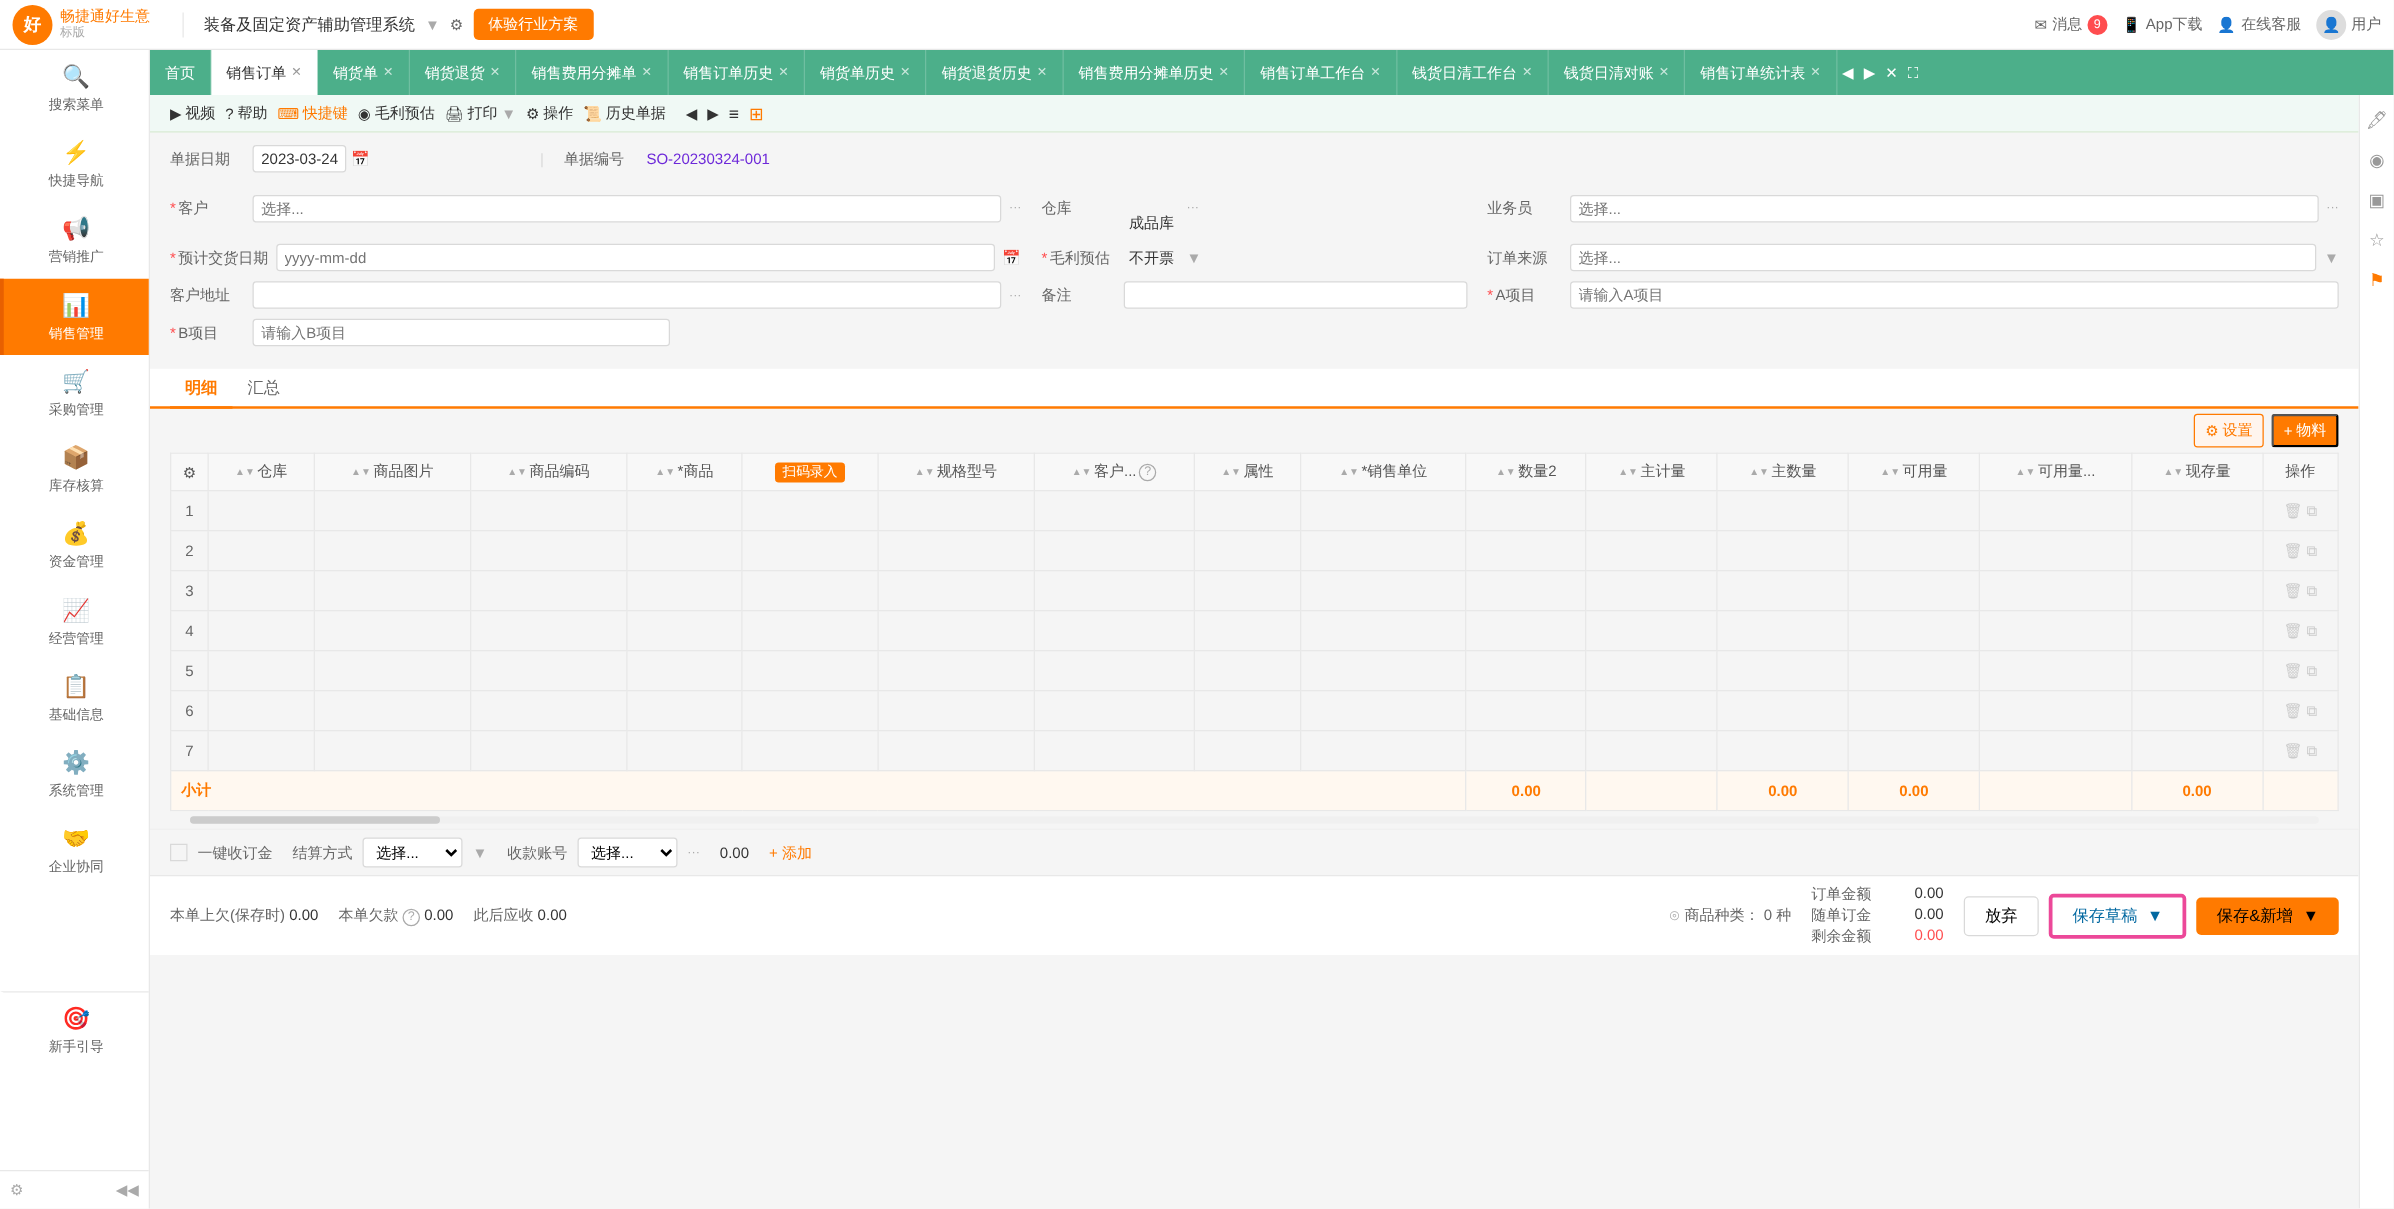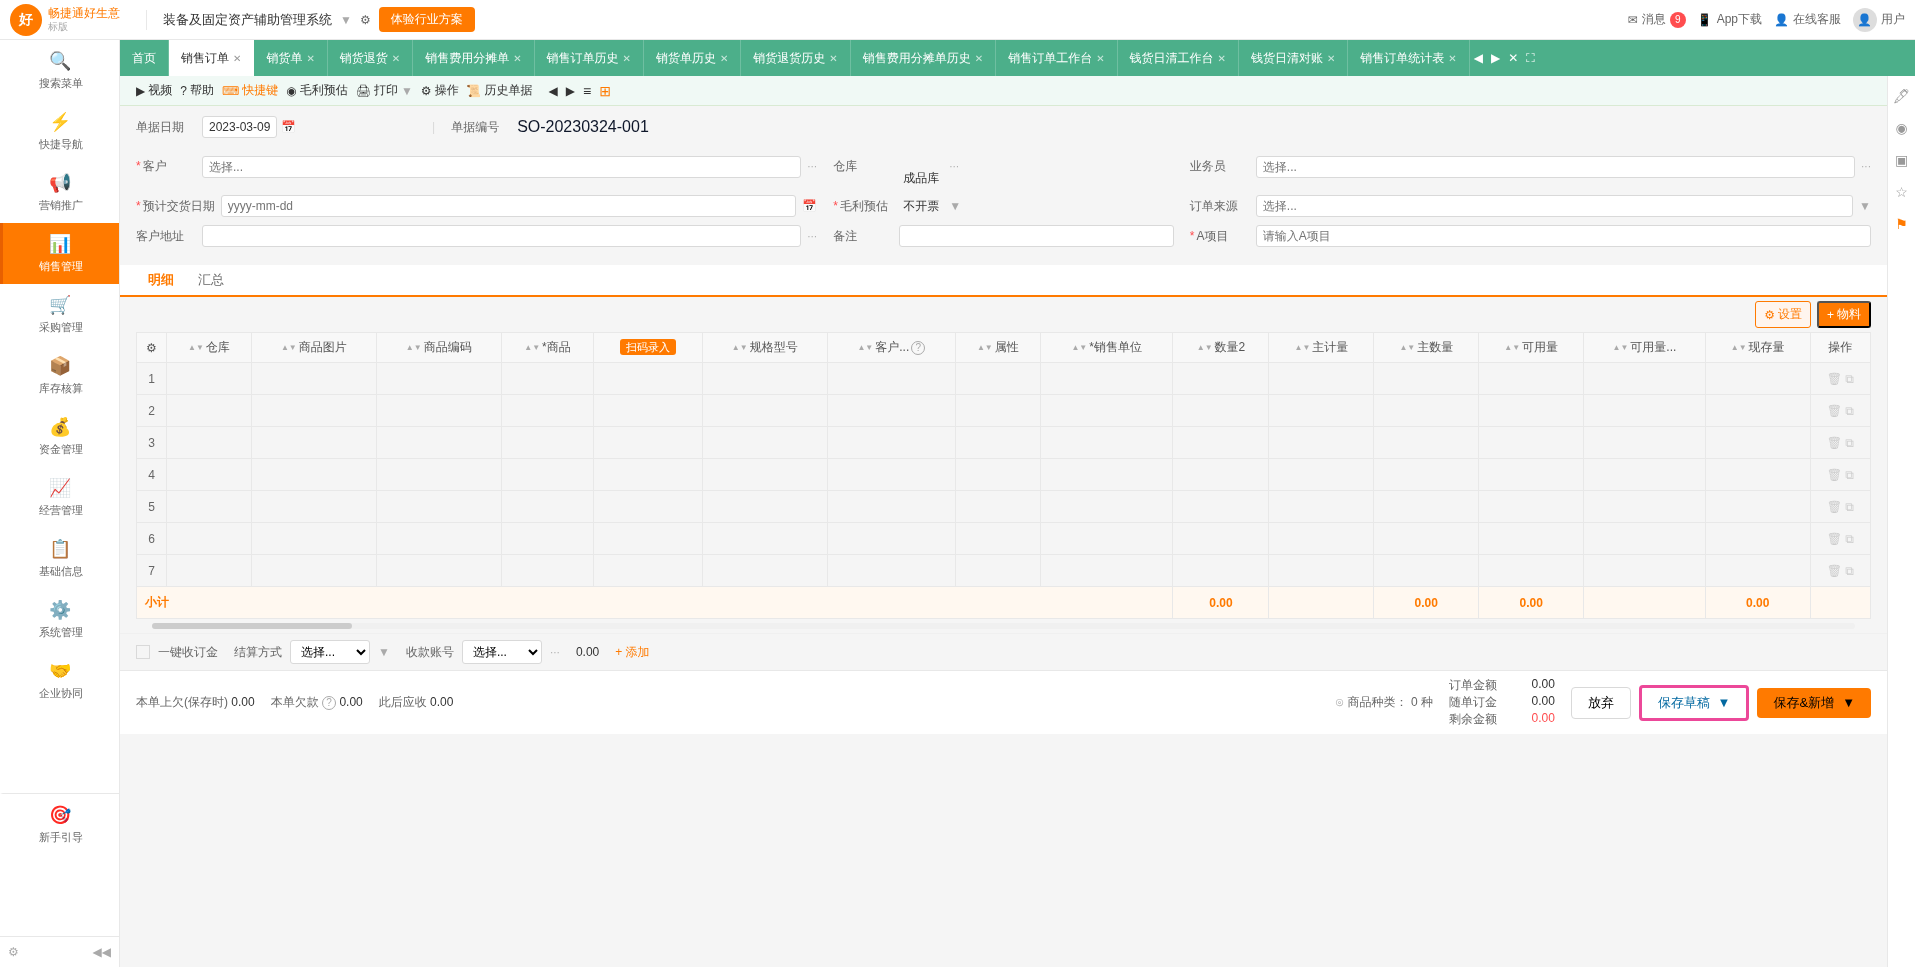--- a/index.html
+++ b/index.html
@@ -51,21 +51,21 @@
     .form-area { padding: 10px 16px; }
     .form-row { display: flex; align-items: center; gap: 0; margin-bottom: 8px; }
     .form-field { display: flex; align-items: center; gap: 6px; flex: 1; }
     .form-label { color: #666; font-size: 12px; white-space: nowrap; min-width: 60px; }
     .form-label.required::before { content: '*'; color: #ff4d4f; margin-right: 2px; }
     .form-input { border: 1px solid #d9d9d9; border-radius: 3px; padding: 3px 6px; font-size: 12px; color: #333; min-width: 120px; flex: 1; background: #fff; cursor: text; }
     .form-input.placeholder { color: #bbb; }
     .form-date { display: flex; align-items: center; gap: 4px; }
     .form-select { border: 1px solid #d9d9d9; border-radius: 3px; padding: 3px 6px; font-size: 12px; background: #fff; }
     .form-divider { color: #d9d9d9; margin: 0 8px; }
-    .doc-id { color: #0f172a; font-size: 16px; }
+    .doc-id { color: #6d28d9; font-size: 12px; }
     .form-tab { padding: 6px 12px; cursor: pointer; font-size: 13px; color: #666; border-bottom: 2px solid transparent; margin-bottom: -2px; }
     .form-tab.active { color: #ff7a00; border-bottom-color: #ff7a00; font-weight: bold; }
     
     
     .data-table { width: 100%; border-collapse: collapse; font-size: 12px; }
     .data-table th { background: #f8f8f8; border: 1px solid #e8e8e8; padding: 6px 4px; text-align: center; color: #555; white-space: nowrap; font-weight: normal; }
     .data-table td { border: 1px solid #e8e8e8; padding: 4px; text-align: center; height: 32px; }
     .data-table td.row-num { color: #666; width: 30px; }
     .col-header { display: flex; align-items: center; justify-content: center; gap: 2px; }
     .sort-arrows { display: flex; flex-direction: column; font-size: 8px; color: #aaa; }
@@ -314,21 +314,21 @@
           <span class="header-action-btn" style="font-size:14px;">≡</span>
           <span class="header-action-btn orange" style="font-size:14px;">⊞</span>
         </div>
 
         <div class="form-area">
 
           <div class="form-row">
             <div class="form-field" style="max-width:280px;">
               <span class="form-label">单据日期</span>
               <div class="form-date">
-                <span style="border:1px solid #d9d9d9;padding:3px 6px;border-radius:3px;font-size:12px;background:#fff;">2023-03-09</span>
+                <span style="border:1px solid #d9d9d9;padding:3px 6px;border-radius:3px;font-size:12px;background:#fff;">2023-03-24</span>
                 <span style="color:#aaa;cursor:pointer;">📅</span>
               </div>
             </div>
             <span style="margin:0 16px;color:#d9d9d9;">|</span>
             <div class="form-field">
               <span class="form-label">单据编号</span>
               <span class="doc-id">SO-20230324-001</span>
             </div>
           </div>
 
@@ -377,20 +377,26 @@
             <div class="form-field" style="flex:0.5;">
               <span class="form-label">备注</span>
               <input type="text" class="form-input" style="flex: 1 1 0%;">
             </div>
             <div class="form-field" style="flex:1;">
               <span class="form-label required">A项目</span>
               <input type="text" class="form-input" placeholder="请输入A项目" style="flex: 1 1 0%;">
             </div>
           </div>
 
+          <div class="form-row">
+            <div class="form-field" style="max-width:400px;">
+              <span class="form-label required">B项目</span>
+              <input type="text" class="form-input" placeholder="请输入B项目" style="flex: 1 1 0%;">
+            </div>
+          </div>
         </div>
 
         <div style="display:flex;border-bottom:2px solid #ff7a00;padding:0 16px;background:#fff;">
           <div class="form-tab active">明细</div>
           <div class="form-tab">汇总</div>
         </div>
 
         <div class="top-setting-area">
           <button class="setting-btn">
             <span>⚙</span>

